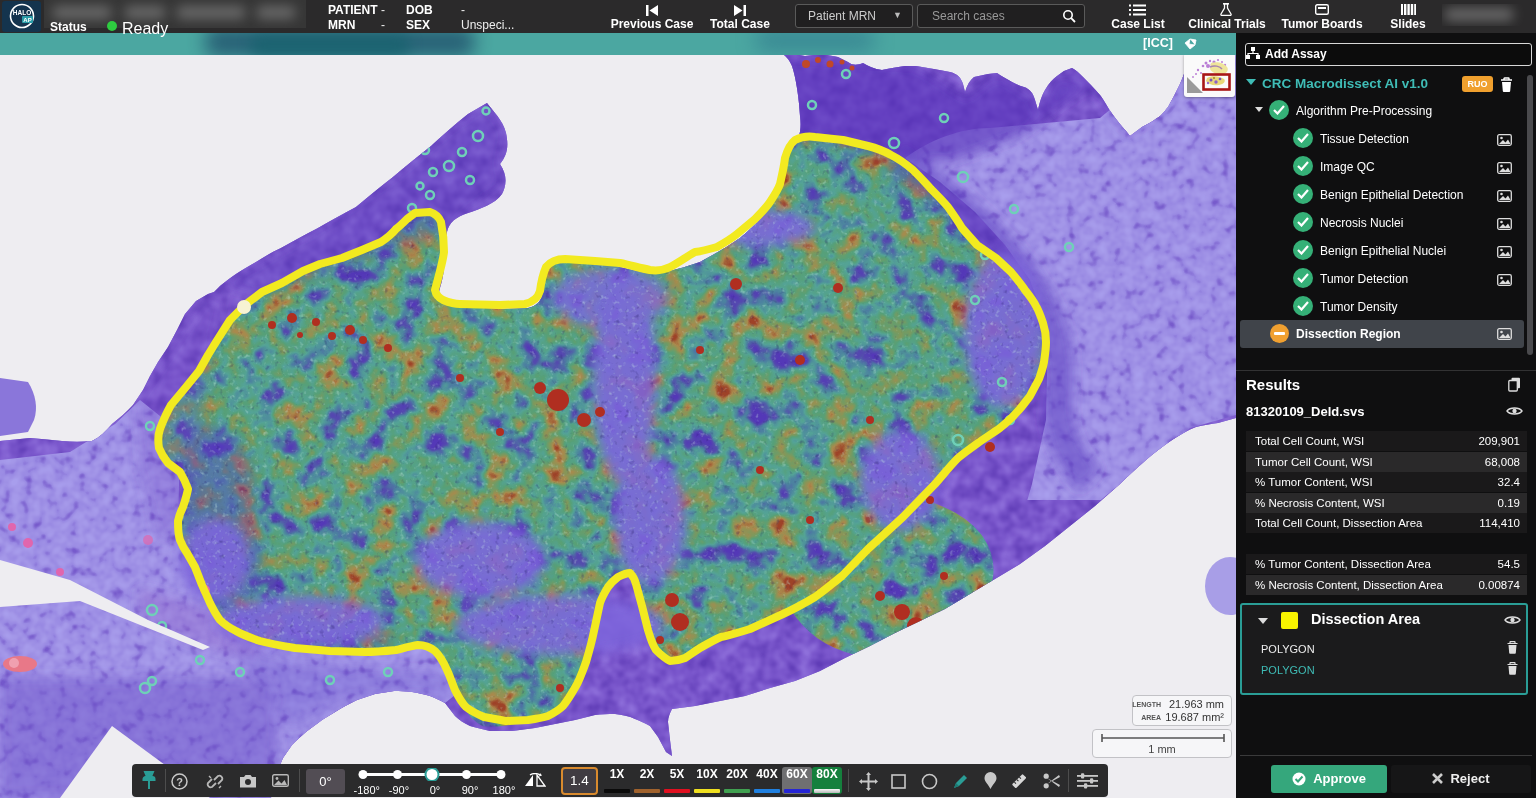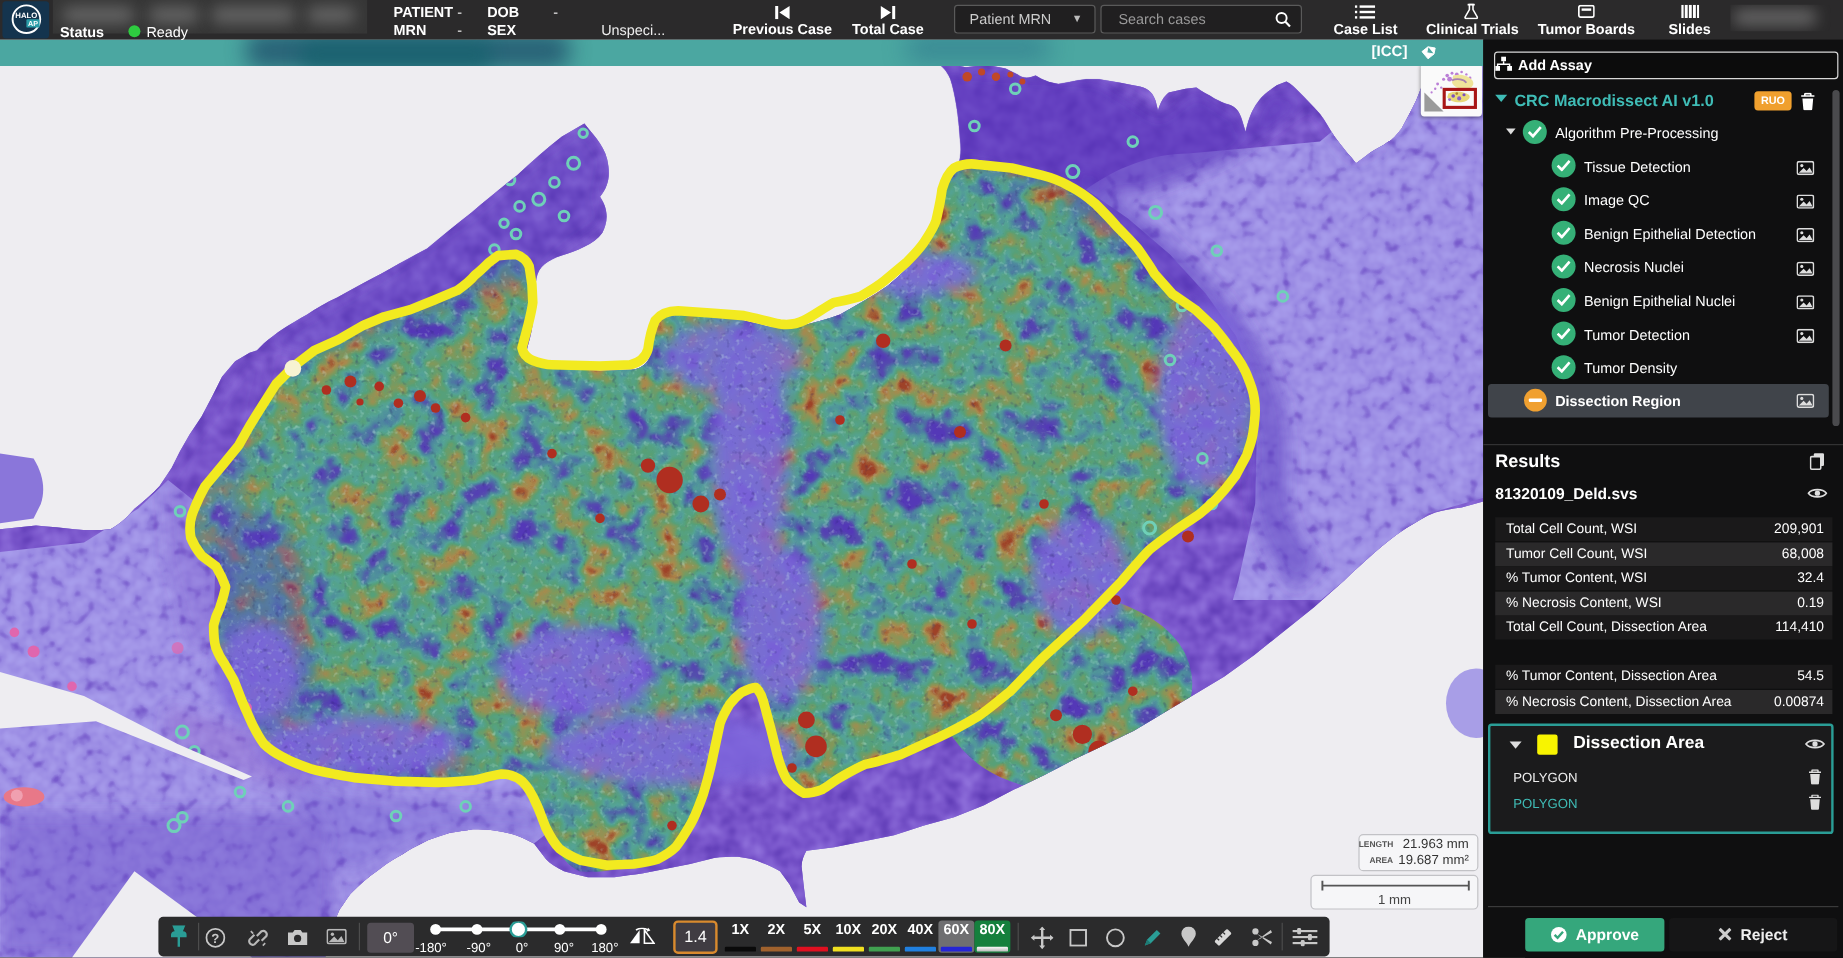--- a/index.html
+++ b/index.html
@@ -5,21 +5,21 @@
 *{margin:0;padding:0;box-sizing:border-box;font-family:"Liberation Sans",sans-serif;}
 html,body{width:1536px;height:798px;overflow:hidden;background:#0f0f10;}
 #page{position:relative;width:1536px;height:798px;}
 .abs{position:absolute;}
 
 #topbar{position:absolute;left:0;top:0;width:1536px;height:33px;background:#2b2a2b;z-index:30;color:#fff;}
 #logo{position:absolute;left:2px;top:1px;width:39px;height:31px;background:#14344e;border-radius:3px;}
 #blur1{position:absolute;left:44px;top:0;width:262px;height:28px;background:#363636;overflow:hidden;}
 .smudge{position:absolute;background:#9a9a9a;border-radius:8px;filter:blur(6px);opacity:.5;}
 #status{position:absolute;left:50px;top:20px;font-size:12px;font-weight:bold;color:#fff;}
-#ready{position:absolute;left:122px;top:20px;font-size:12px;color:#fff;}
+#ready{position:absolute;left:122px;top:20px;font-size:16px;color:#fff;}
 #rdot{position:absolute;left:107px;top:21px;width:10px;height:10px;border-radius:50%;background:#2ecc40;}
 .tlabel{font-size:12px;font-weight:bold;color:#fff;position:absolute;}
 .tval{font-size:12px;color:#eee;position:absolute;}
 .navitem{position:absolute;text-align:center;color:#fff;font-size:12px;font-weight:bold;}
 #mrnbox{position:absolute;left:795px;top:4px;width:118px;height:24px;background:#201f20;border:1px solid #5a5a5a;border-radius:3px;color:#ccc;font-size:12px;line-height:22px;padding-left:12px;}
 #searchbox{position:absolute;left:917px;top:4px;width:168px;height:24px;background:#201f20;border:1px solid #5a5a5a;border-radius:3px;color:#999;font-size:12px;line-height:22px;padding-left:14px;}
 #blur2{position:absolute;left:1442px;top:4px;width:84px;height:22px;overflow:hidden;}
 
 #teal{position:absolute;left:0;top:33px;width:1236px;height:22px;background:#4ba7a1;z-index:25;overflow:hidden;}
 
@@ -293,21 +293,21 @@
     <div id="status">Status</div>
       <div id="rdot"></div>
       <div id="ready">Ready</div>
     <div class="tlabel" style="left:328px;top:3px;">PATIENT</div>
     <div class="tval" style="left:381px;top:3px;">-</div>
     <div class="tlabel" style="left:406px;top:3px;">DOB</div>
     <div class="tval" style="left:461px;top:3px;">-</div>
     <div class="tlabel" style="left:328px;top:18px;">MRN</div>
     <div class="tval" style="left:381px;top:18px;">-</div>
     <div class="tlabel" style="left:406px;top:18px;">SEX</div>
-    <div class="tval" style="left:461px;top:18px;margin-left:40px;">Unspeci...</div>
+    <div class="tval" style="left:461px;top:18px;">Unspeci...</div>
     <div class="navitem" style="left:610px;top:17px;width:84px;">Previous Case</div>
     <svg class="abs" style="left:645px;top:5px;" width="14" height="11" viewBox="0 0 14 11">
         <path d="M1,0 h2.5 v11 h-2.5 Z M13,0 L4.5,5.5 L13,11 Z" fill="#fff"></path>
       </svg>
     <div class="navitem" style="left:700px;top:17px;width:80px;">Total Case</div>
     <svg class="abs" style="left:733px;top:5px;" width="14" height="11" viewBox="0 0 14 11">
         <path d="M13,0 h-2.5 v11 h2.5 Z M1,0 L9.5,5.5 L1,11 Z" fill="#fff"></path>
       </svg>
     <div id="mrnbox">Patient MRN<span style="position:absolute;right:10px;top:-1px;color:#bbb;font-size:9px;">▼</span></div>
     <div id="searchbox">Search cases
@@ -601,21 +601,21 @@
     <div class="abs" style="left:174px;top:5px;width:39px;height:25px;background:#524d54;border-radius:3px;color:#fff;font-size:13px;text-align:center;line-height:25px;">0°</div>
     <svg class="abs" style="left:224px;top:4px;" width="152" height="13" viewBox="0 0 152 13">
         <line x1="7" y1="6.5" x2="145" y2="6.5" stroke="#fff" stroke-width="3"></line>
         <circle cx="7" cy="6.5" r="4.5" fill="#fff"></circle>
         <circle cx="41.5" cy="6.5" r="4.5" fill="#fff"></circle>
         <circle cx="110.5" cy="6.5" r="4.5" fill="#fff"></circle>
         <circle cx="145" cy="6.5" r="4.5" fill="#fff"></circle>
         <circle cx="76" cy="6.5" r="6.5" fill="#fff" stroke="#2a9d96" stroke-width="2"></circle>
       </svg>
     <div class="abs" style="left:214px;top:20px;width:172px;font-size:11px;color:#fff;">
-        <span style="position:absolute;left:0;width:34px;text-align:left;">-180°</span>
+        <span style="position:absolute;left:0;width:34px;text-align:right;">-180°</span>
         <span style="position:absolute;left:36px;width:34px;text-align:center;">-90°</span>
         <span style="position:absolute;left:72px;width:34px;text-align:center;">0°</span>
         <span style="position:absolute;left:107px;width:34px;text-align:center;">90°</span>
         <span style="position:absolute;left:140px;width:36px;text-align:center;">180°</span>
       </div>
     <svg class="abs" style="left:392px;top:9px;" width="22" height="15" viewBox="0 0 22 15">
         <path d="M9,2 L9,13 L1,13 Z" fill="#fff"></path>
         <path d="M13,2 L13,13 L21,13 Z" fill="none" stroke="#fff" stroke-width="1.3"></path>
         <path d="M6,2 a7,5 0 0 1 10,0" fill="none" stroke="#fff" stroke-width="1.3"></path>
         <path d="M16,0 l2,2.5 l-3,1 Z" fill="#fff"></path>

